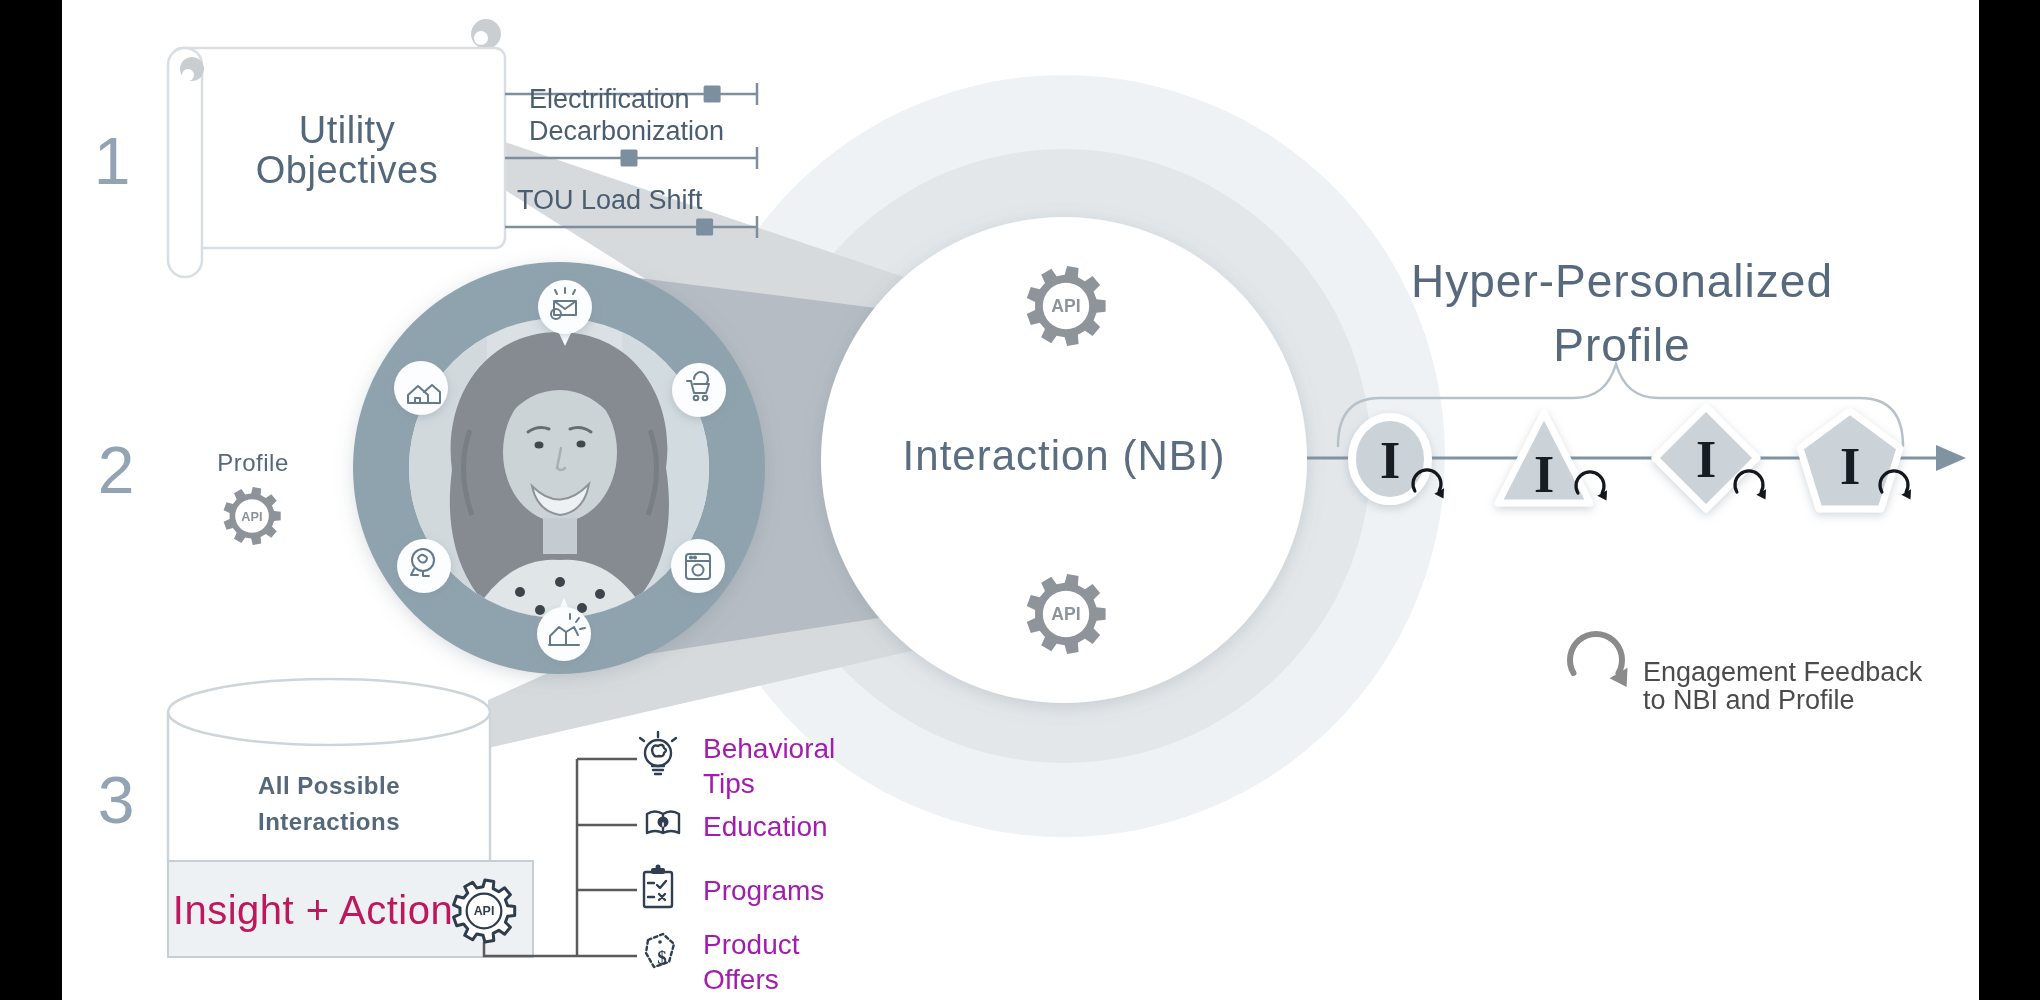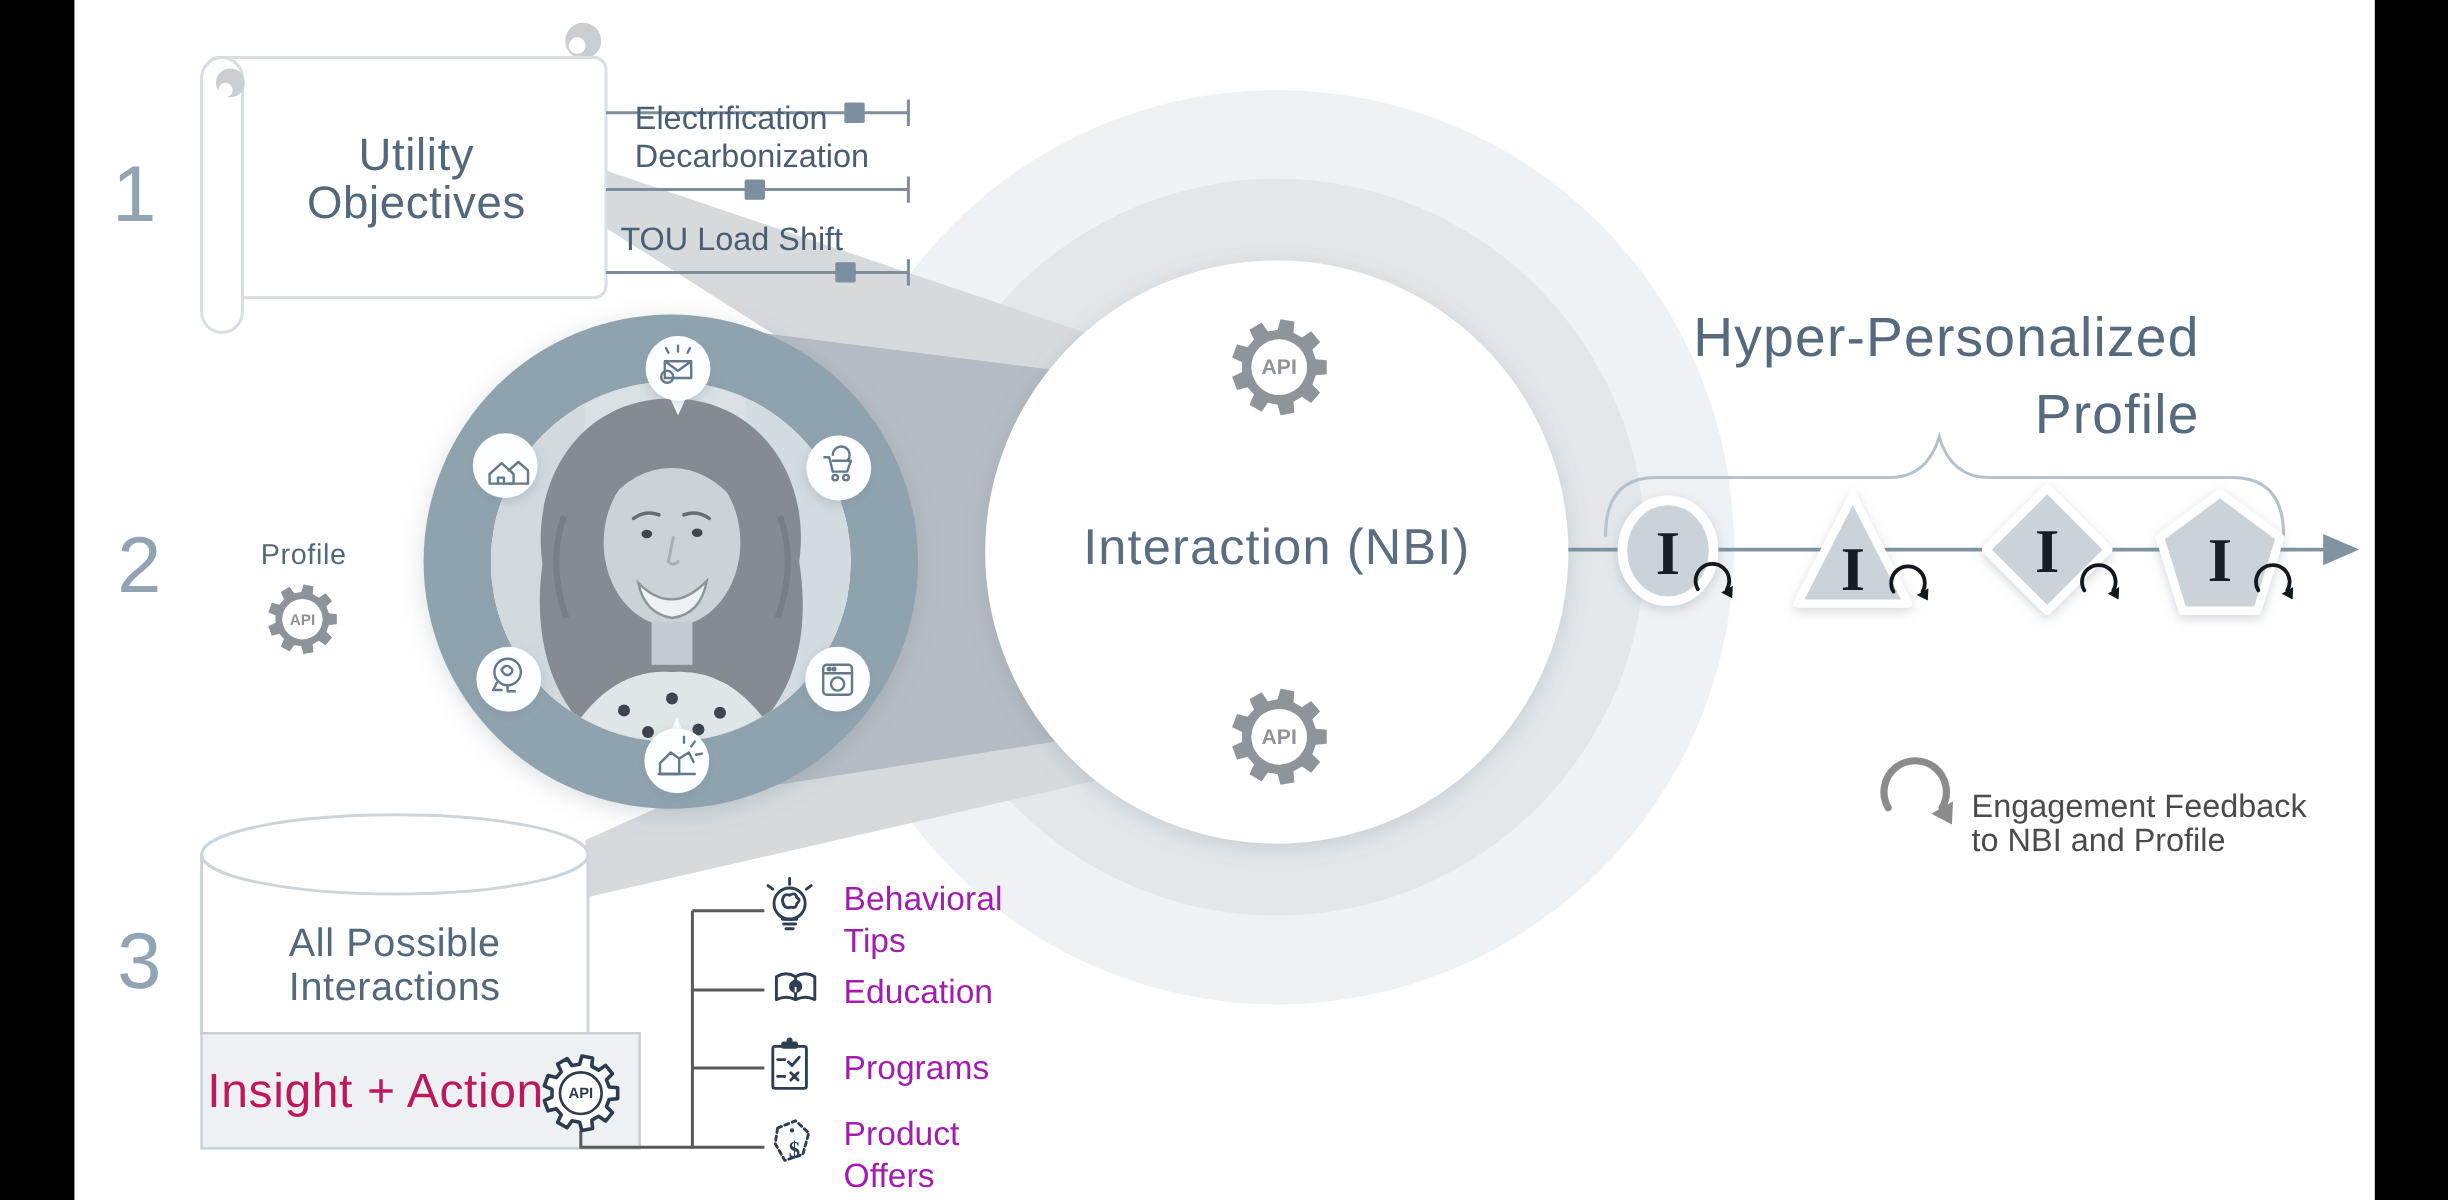--- a/index.html
+++ b/index.html
@@ -9,24 +9,24 @@
   #bar-left{left:0;width:62px;}
   #bar-right{left:1979px;width:61px;}
   svg{position:absolute;left:0;top:0;}
   .t{position:absolute;color:#54687c;font-weight:300;white-space:nowrap;}
   .center{transform:translate(-50%,-50%);text-align:center;}
   .vcenter{transform:translate(0,-50%);}
   .num{font-size:66px;color:#92a4b3;font-weight:200;}
   .h1{font-size:38px;line-height:40px;letter-spacing:.5px;}
   .slbl{font-size:27px;color:#4a5d71;font-weight:400;}
   .plbl{font-size:24px;letter-spacing:.5px;}
-  .cyl{font-size:33px;line-height:36px;letter-spacing:.5px;}
+  .cyl{font-size:24px;line-height:36px;letter-spacing:.5px;font-weight:bold;}
   .ins{font-size:40px;color:#be185d;font-weight:400;letter-spacing:.5px;}
   .nbi{font-size:42px;line-height:52px;color:#5b6d80;letter-spacing:1px;}
-  .jt{font-size:46px;line-height:64px;color:#57697d;letter-spacing:1px;text-align:right;}
+  .jt{font-size:46px;line-height:64px;color:#57697d;letter-spacing:1px;}
   .olbl{font-size:28px;line-height:35px;color:#a21caf;font-weight:400;white-space:normal;width:220px;}
   .fb{font-size:27px;line-height:28px;color:#4b4b4b;font-weight:400;}
 </style>
 </head>
 <body>
 
 <div id="stage">
   <div id="bar-left" class="bar"></div>
   <div id="bar-right" class="bar"></div>
 

